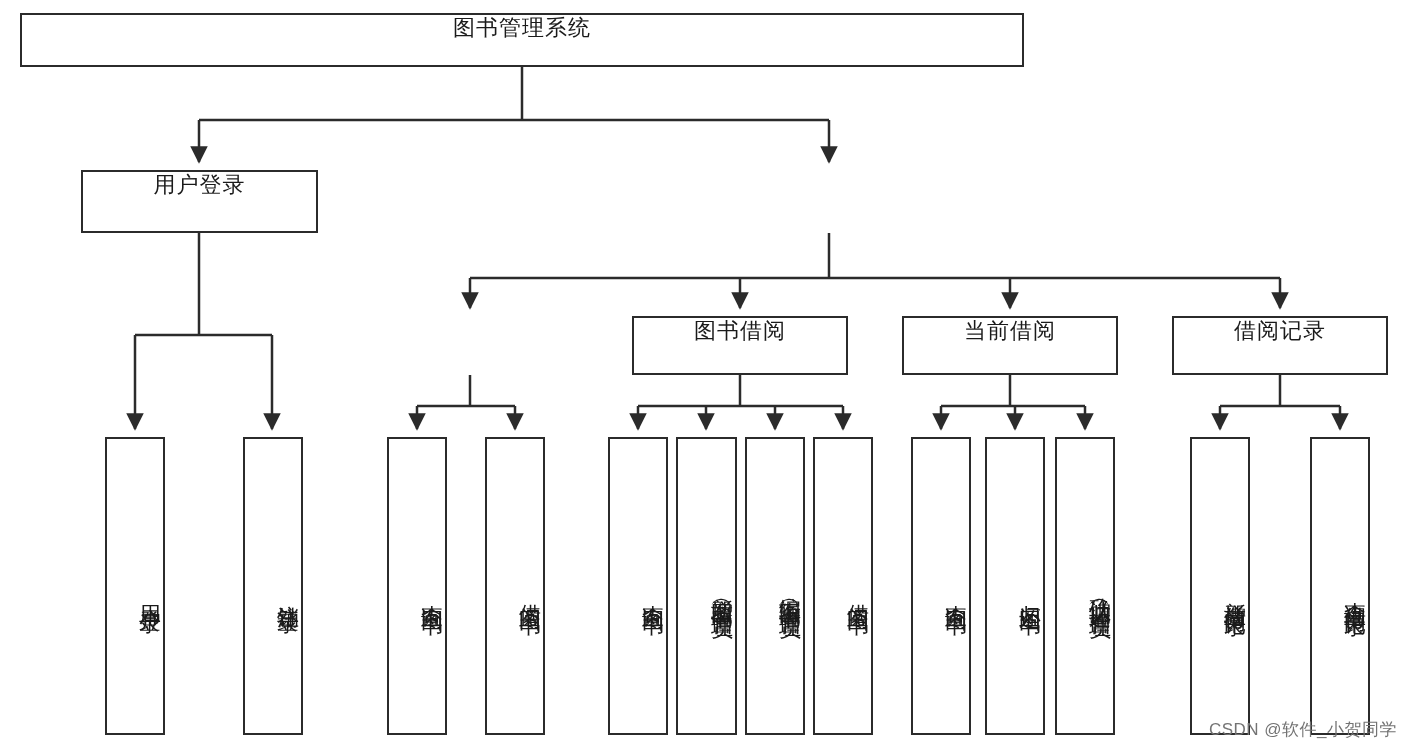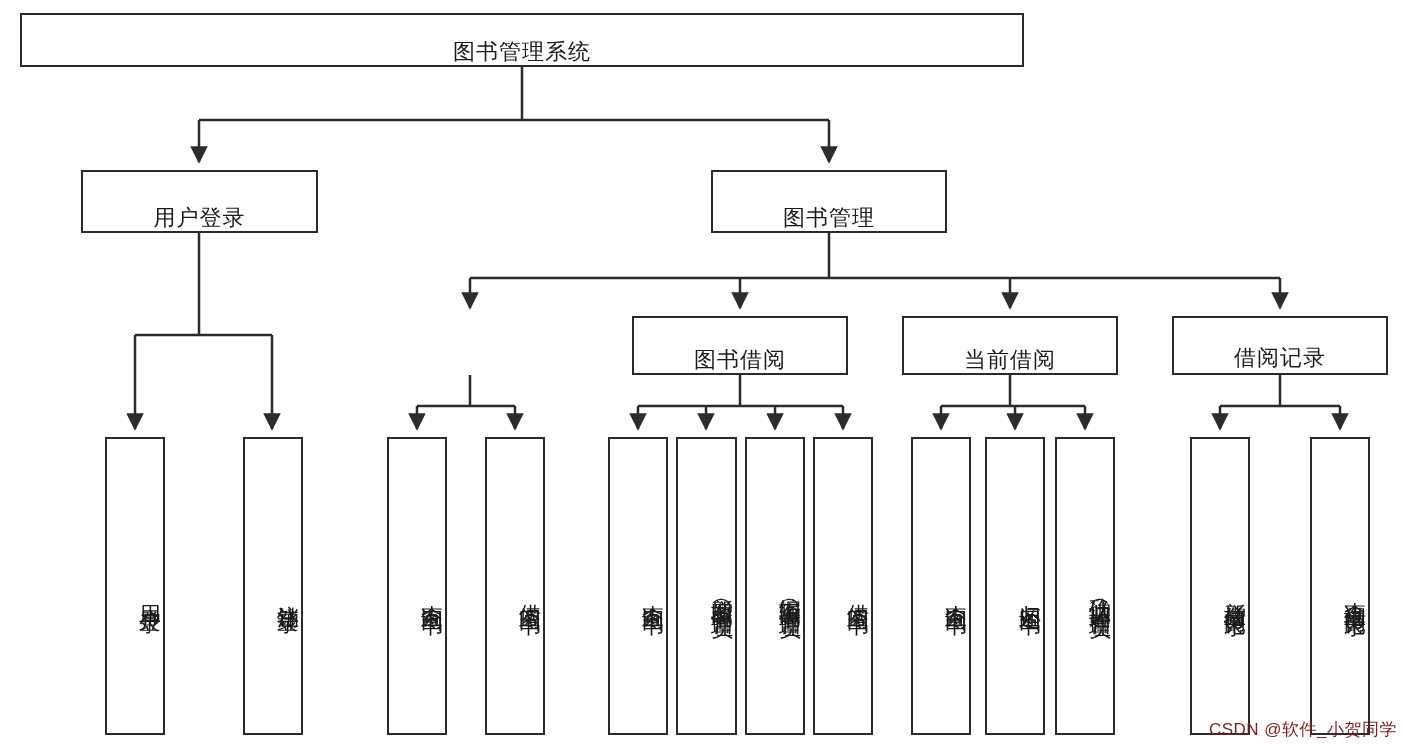--- a/index.html
+++ b/index.html
@@ -24,21 +24,21 @@
     width: 1405px;
     height: 747px;
     pointer-events: none;
   }
   .node {
     position: absolute;
     box-sizing: border-box;
     border: 2px solid #2b2b2b;
     background: #ffffff;
     display: flex;
-    align-items: flex-end;
+    align-items: flex-start;
     justify-content: center;
     color: #1a1a1a;
   }
   .node.horiz {
     font-size: 22px;
     letter-spacing: 1px;
     line-height: 1.2;
   }
   .node.vert {
     writing-mode: vertical-rl;
@@ -52,21 +52,21 @@
   }
   .node-label {
     display: block;
     white-space: pre;
   }
   .watermark {
     position: absolute;
     right: 8px;
     bottom: 6px;
     font-size: 17px;
-    color: #7f1d1d;
+    color: #737373;
     letter-spacing: 0.5px;
     white-space: nowrap;
   }
 </style>
 </head>
 <body>
 
 <div id="canvas">
 
   <svg id="edges" viewBox="0 0 1405 747" xmlns="http://www.w3.org/2000/svg">
@@ -119,31 +119,28 @@
     </g>
   </svg>
 
   <div class="node horiz" style="left:20px; top:13px; width:1004px; height:54px;">
     <span class="node-label">图书管理系统</span>
   </div>
 
   <div class="node horiz" style="left:81px; top:170px; width:237px; height:63px;">
     <span class="node-label">用户登录</span>
   </div>
-  <div class="node horiz" style="left:711px; top:170px; width:236px; height:63px;">
-    <span class="node-label">图书管理</span>
-  </div>
 
   <div class="node horiz" style="left:902px; top:316px; width:216px; height:59px;">
     <span class="node-label">当前借阅</span>
   </div>
   <div class="node horiz" style="left:632px; top:316px; width:216px; height:59px;">
     <span class="node-label">图书借阅</span>
   </div>
-  <div class="node horiz" style="left:1172px; top:316px; width:216px; height:59px;font-family:Liberation Mono, monospace;">
+  <div class="node horiz" style="left:1172px; top:316px; width:216px; height:59px;">
     <span class="node-label">借阅记录</span>
   </div>
 
   <div class="node vert" style="left:105px; top:437px; width:60px; height:298px;">
     <span class="node-label">用户登录</span>
   </div>
   <div class="node vert" style="left:243px; top:437px; width:60px; height:298px;">
     <span class="node-label">注销登录</span>
   </div>
   <div class="node vert" style="left:387px; top:437px; width:60px; height:298px;">

